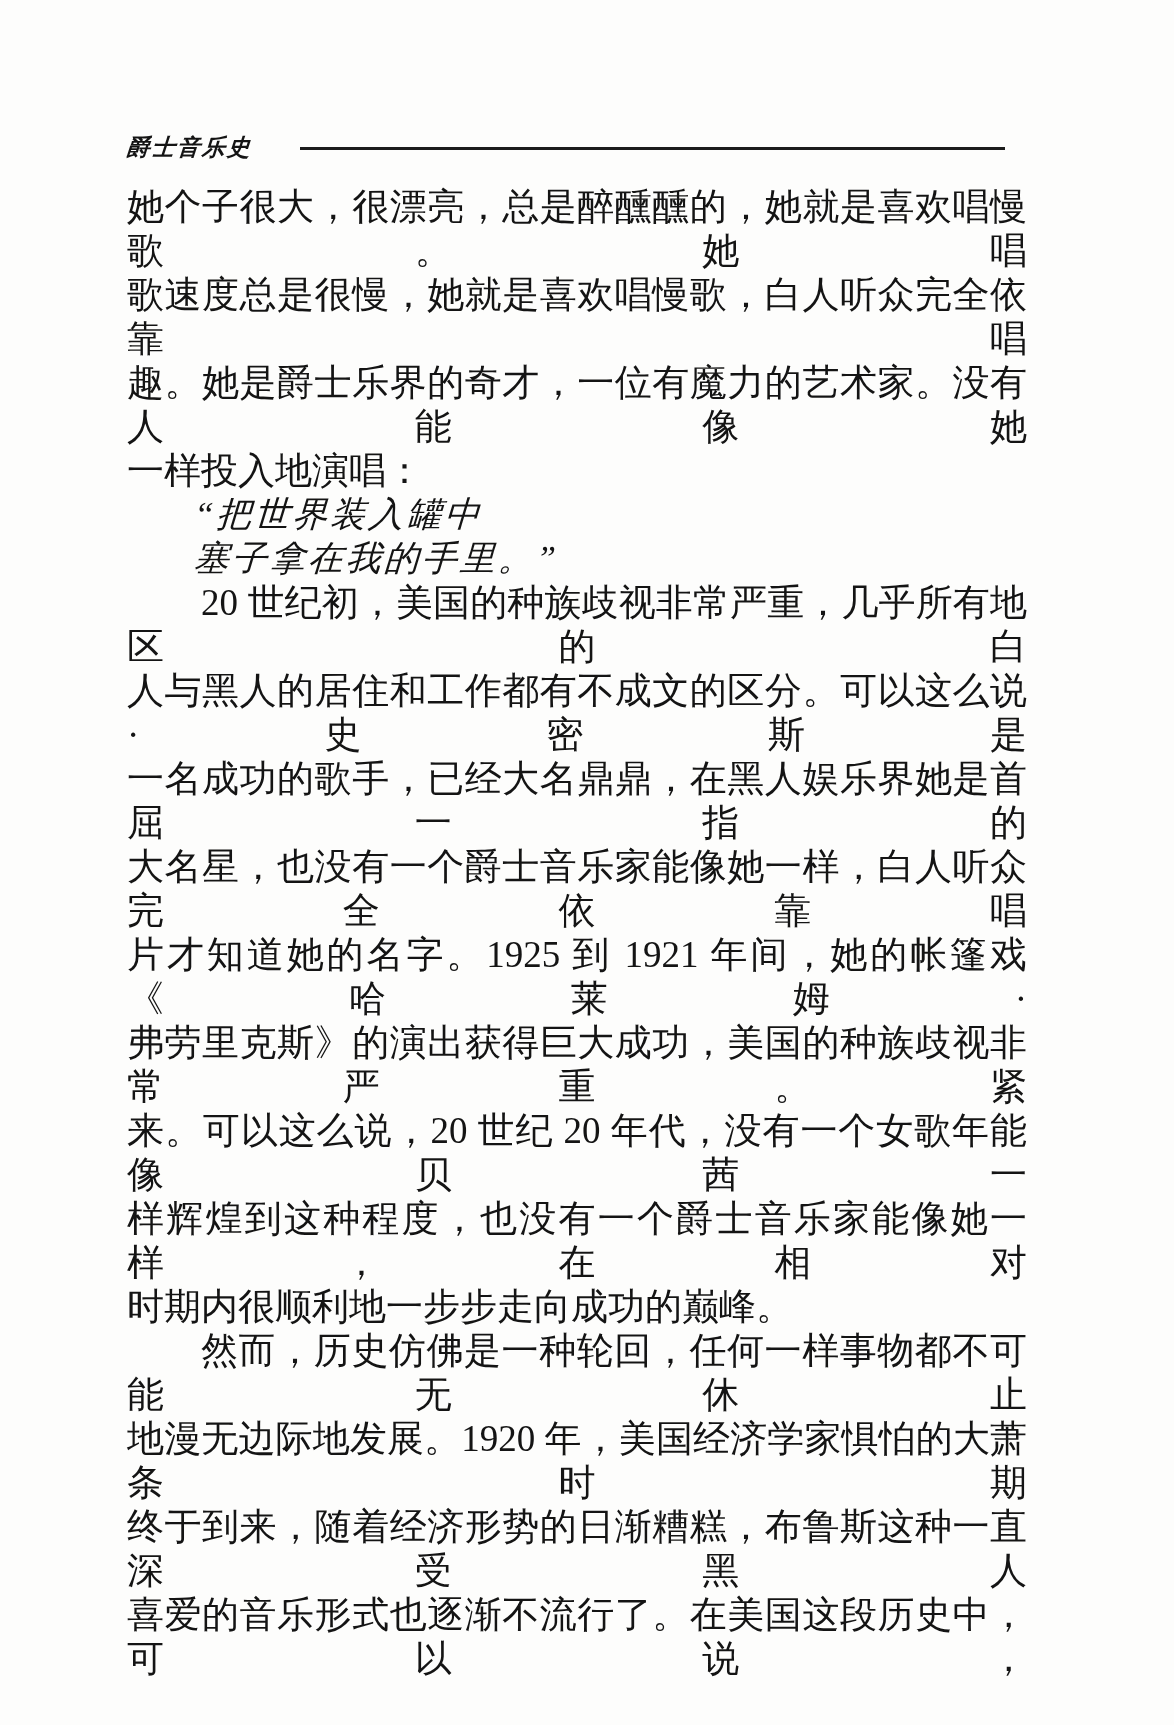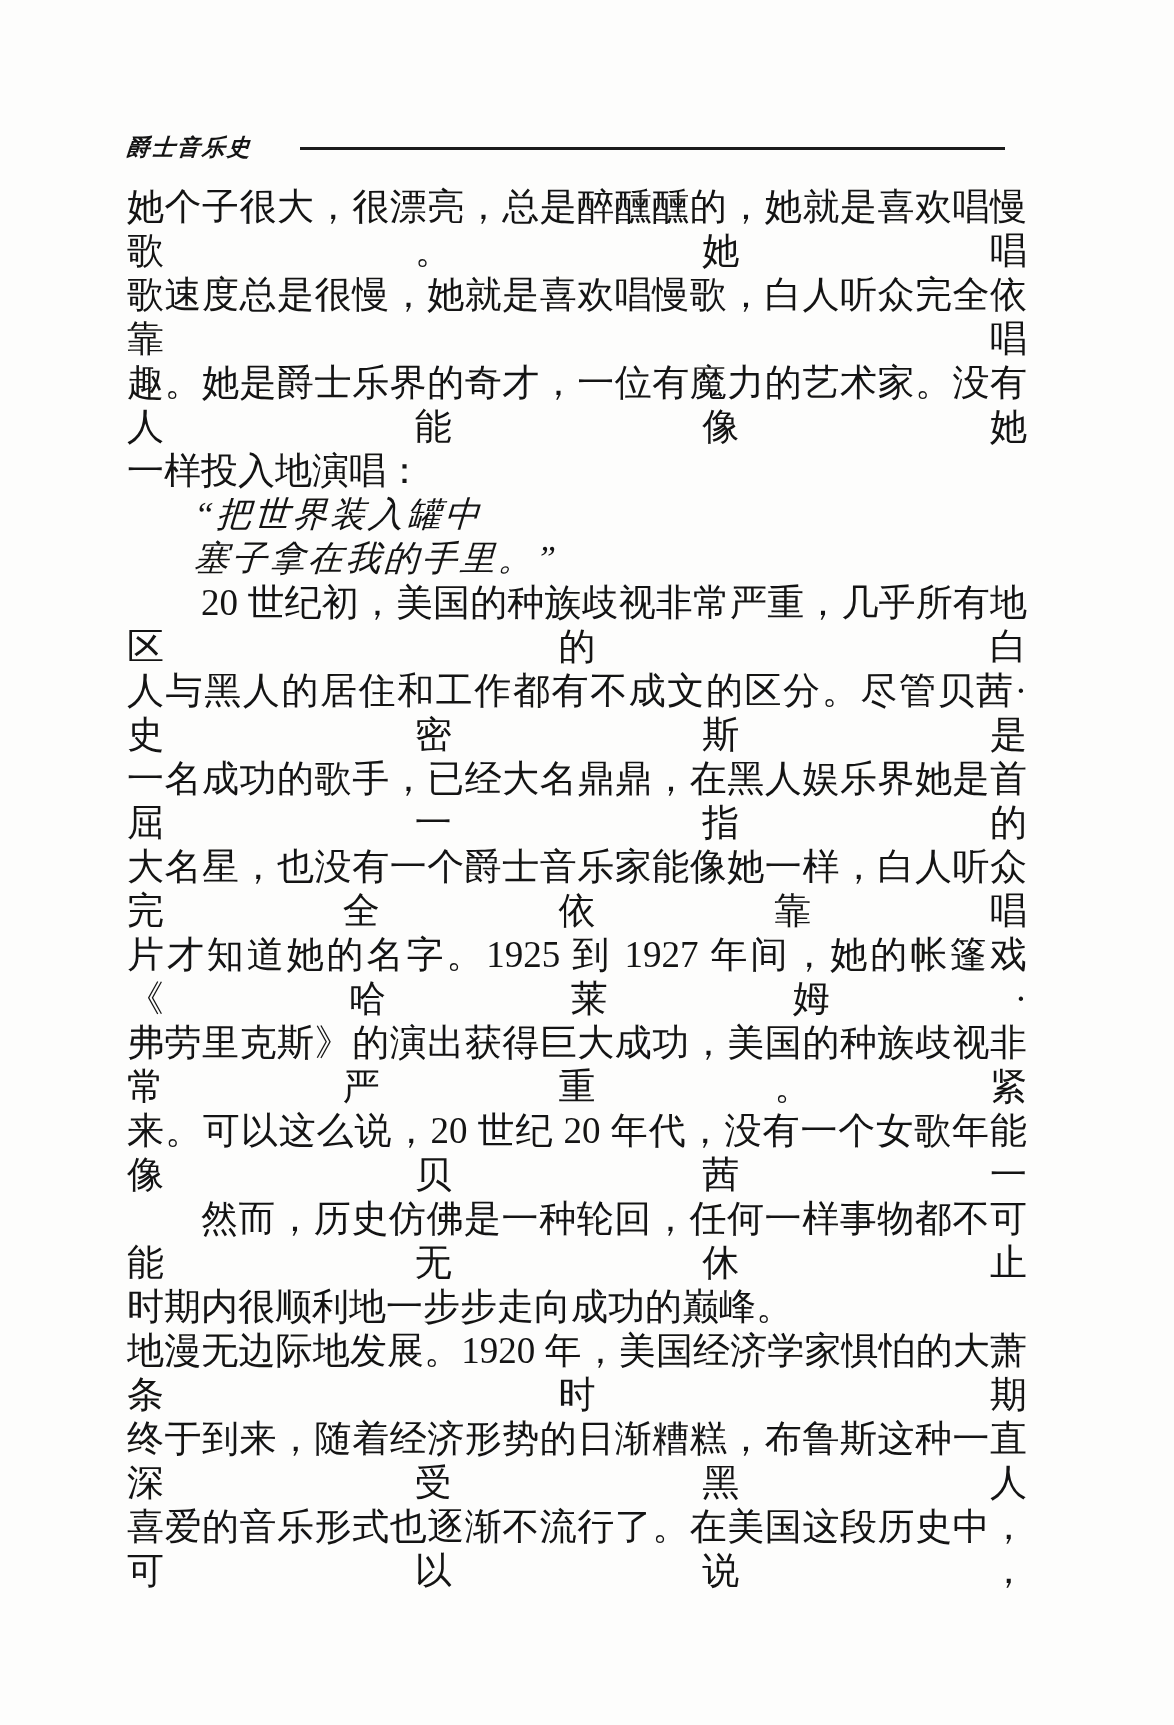--- a/index.html
+++ b/index.html
@@ -79,26 +79,27 @@
   </div>
 
   <div class="body-text">
       <div class="line fill">她个子很大，很漂亮，总是醉醺醺的，她就是喜欢唱慢歌。她唱</div>
       <div class="line fill">歌速度总是很慢，她就是喜欢唱慢歌，白人听众完全依靠唱</div>
       <div class="line fill">趣。她是爵士乐界的奇才，一位有魔力的艺术家。没有人能像她</div>
       <div class="line">一样投入地演唱：</div>
       <div class="line ind-verse">“把世界装入罐中</div>
       <div class="line ind-verse">塞子拿在我的手里。”</div>
       <div class="line fill ind-para">20 世纪初，美国的种族歧视非常严重，几乎所有地区的白</div>
-      <div class="line fill">人与黑人的居住和工作都有不成文的区分。尽管贝茜·史密斯是</div>
+      <div class="line fill">人与黑人的居住和工作都有不成文的区分。可以这么说·史密斯是</div>
       <div class="line fill">一名成功的歌手，已经大名鼎鼎，在黑人娱乐界她是首屈一指的</div>
       <div class="line fill">大名星，也没有一个爵士音乐家能像她一样，白人听众完全依靠唱</div>
-      <div class="line fill">片才知道她的名字。1925 到 1927 年间，她的帐篷戏《哈莱姆·</div>
+      <div class="line fill">片才知道她的名字。1925 到 1921 年间，她的帐篷戏《哈莱姆·</div>
       <div class="line fill">弗劳里克斯》的演出获得巨大成功，美国的种族歧视非常严重。紧</div>
       <div class="line fill">来。可以这么说，20 世纪 20 年代，没有一个女歌年能像贝茜一</div>
+      <div class="line fill">样辉煌到这种程度，也没有一个爵士音乐家能像她一样，在相对</div>
+      <div class="line">时期内很顺利地一步步走向成功的巅峰。</div>
       <div class="line fill ind-para">然而，历史仿佛是一种轮回，任何一样事物都不可能无休止</div>
-      <div class="line">时期内很顺利地一步步走向成功的巅峰。</div>
       <div class="line fill">地漫无边际地发展。1920 年，美国经济学家惧怕的大萧条时期</div>
       <div class="line fill">终于到来，随着经济形势的日渐糟糕，布鲁斯这种一直深受黑人</div>
       <div class="line fill">喜爱的音乐形式也逐渐不流行了。在美国这段历史中，可以说，</div>
     </div>
 
 </div>
 
 </body></html>

